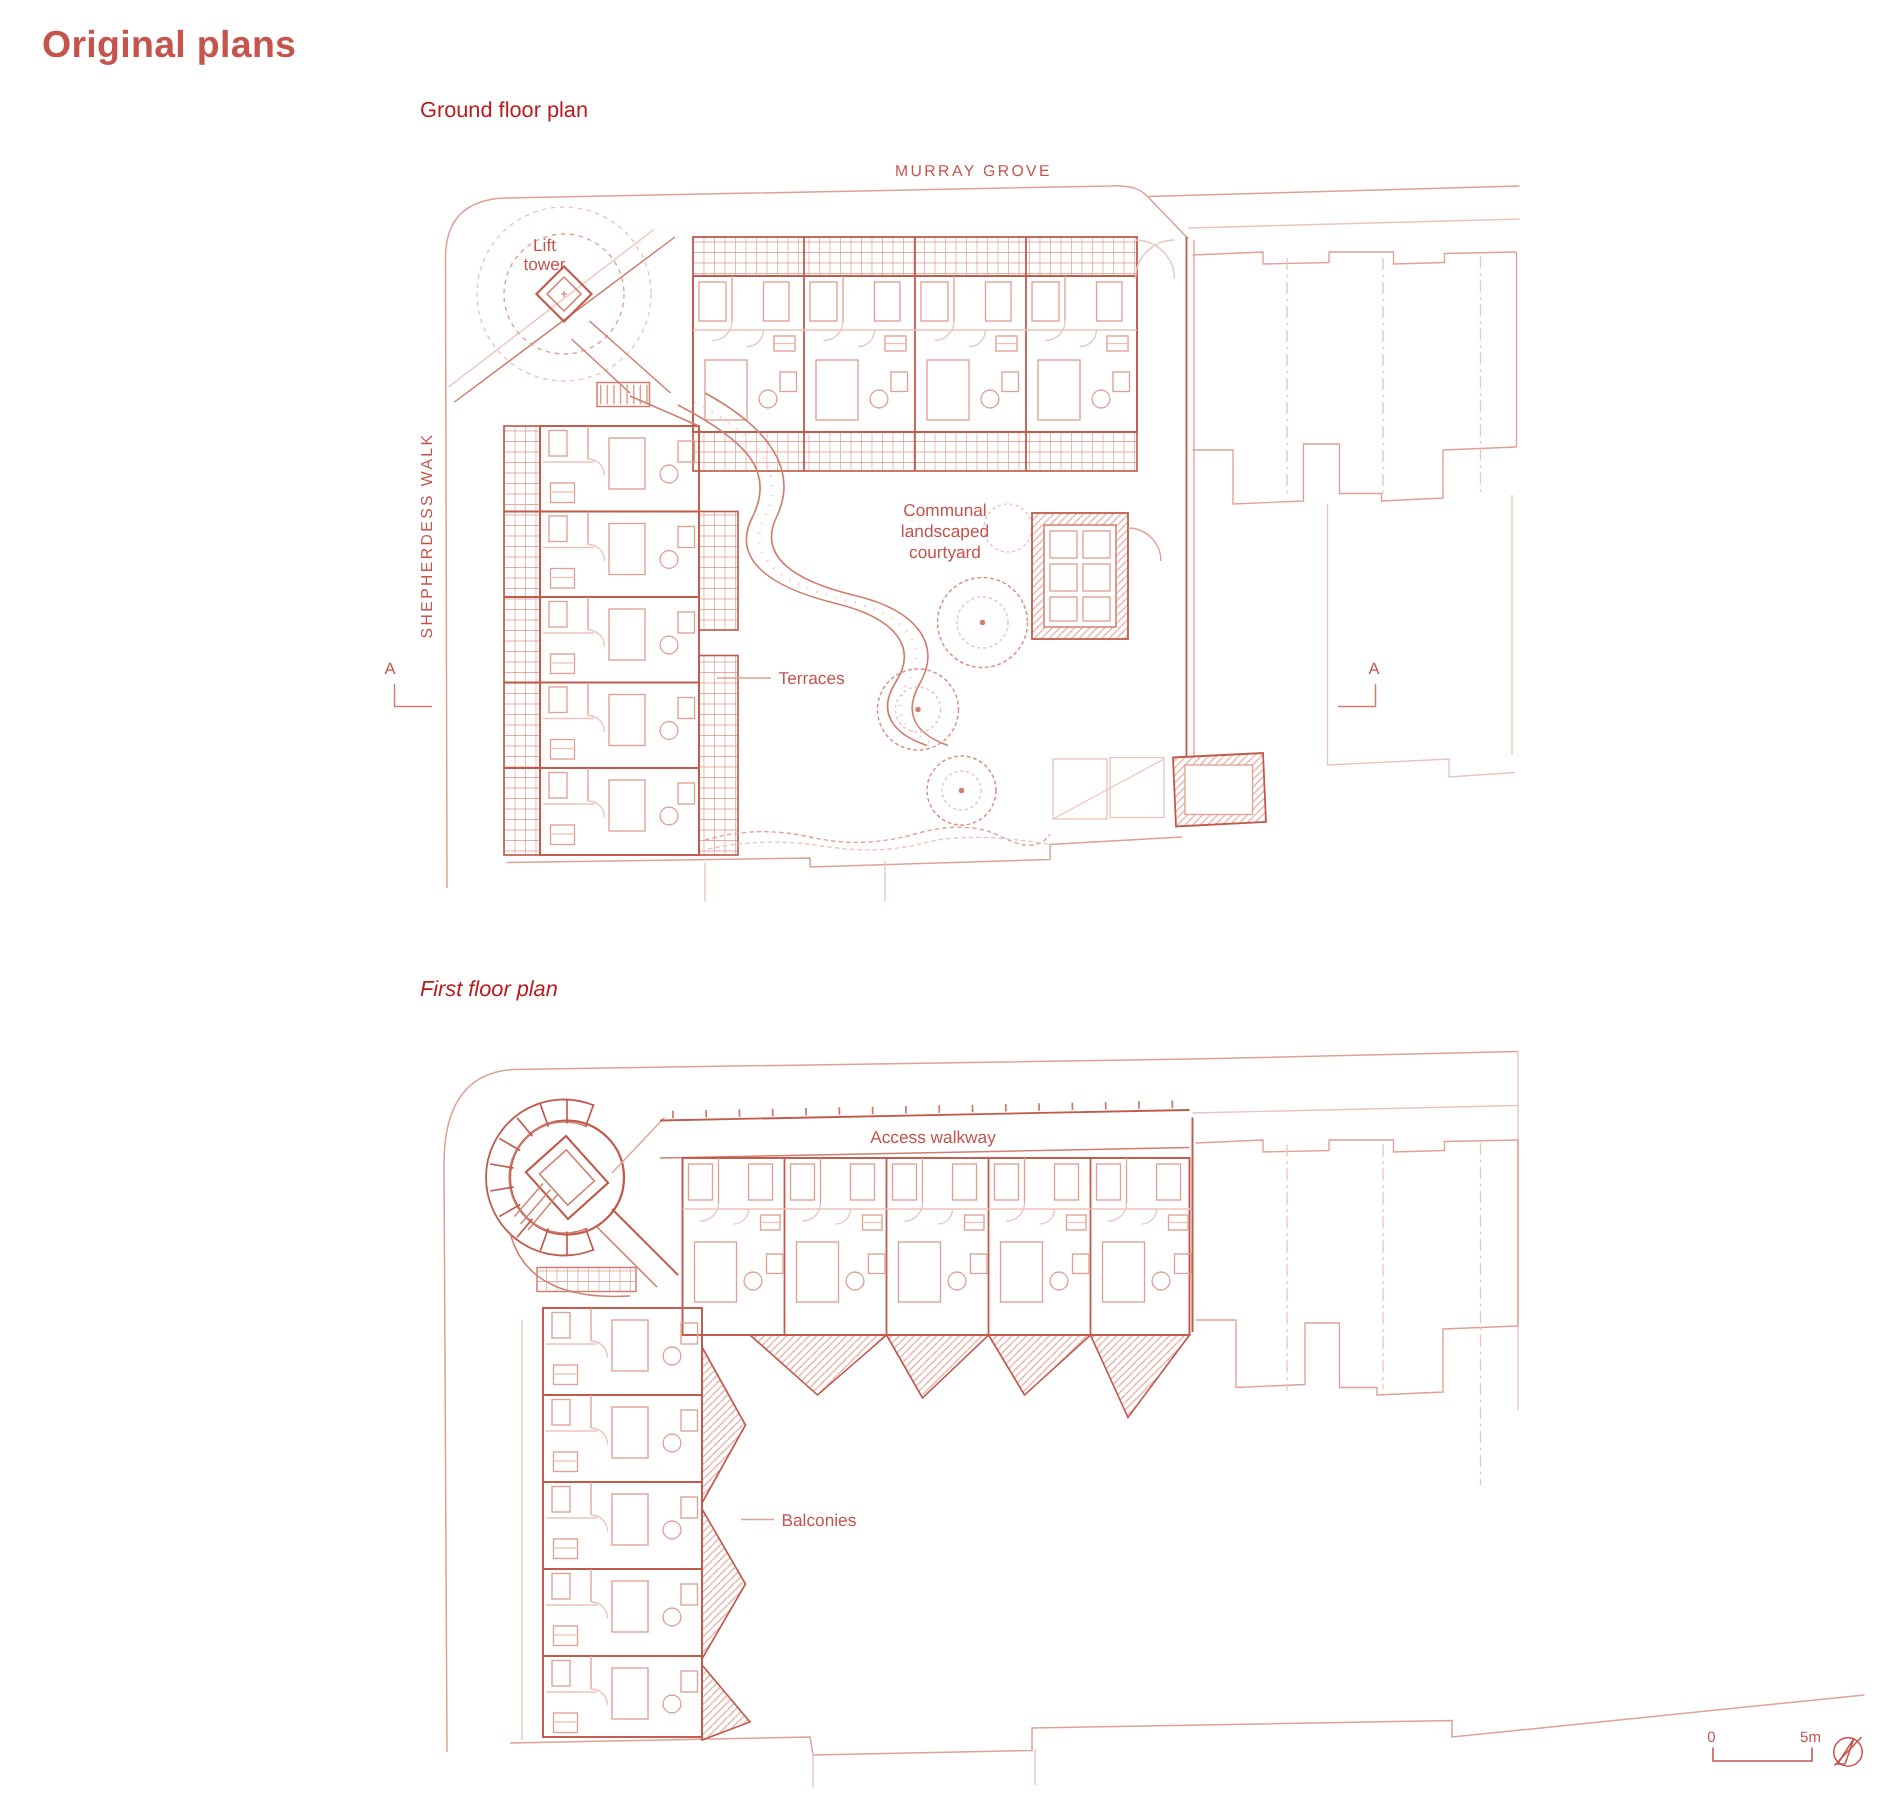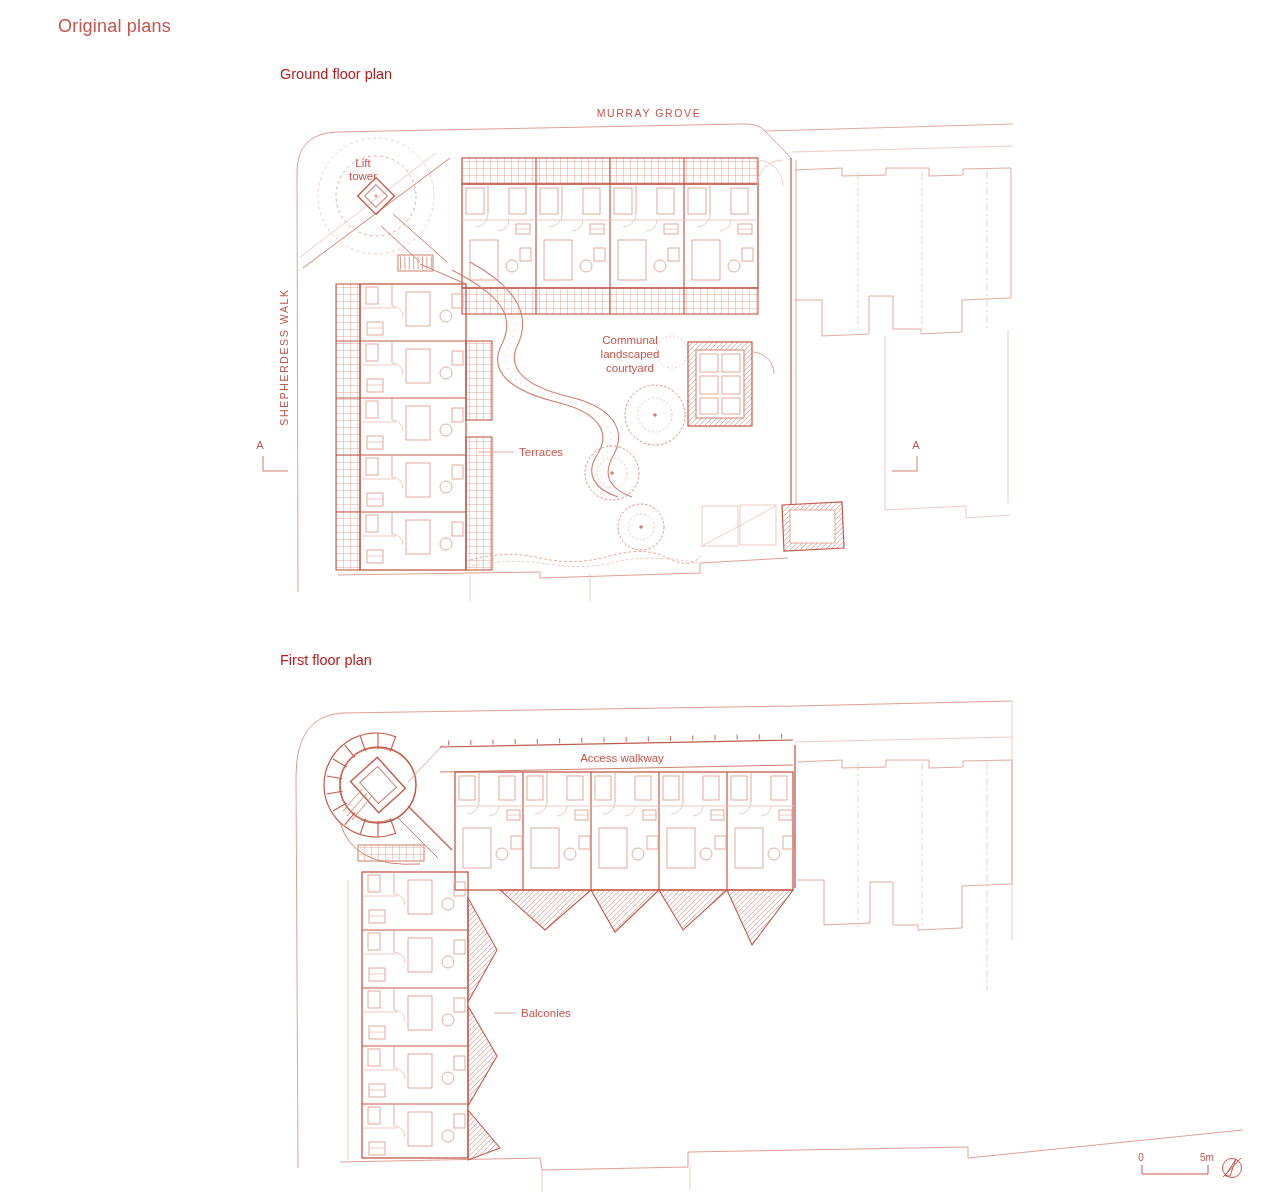--- a/index.html
+++ b/index.html
@@ -1,22 +1,22 @@
 <!DOCTYPE html>
 <html><head>
 <meta charset="utf-8">
 <style>
   html,body{margin:0;padding:0;background:#ffffff;}
   .canvas{position:relative;width:1268px;height:1200px;background:#ffffff;overflow:hidden;
           font-family:"Liberation Sans","DejaVu Sans",sans-serif;}
-  .page-title{position:absolute;left:28px;top:16px;font-size:18px;font-weight:400;
-              color:#c5544c;letter-spacing:.2px;margin-left:30px;}
+  .page-title{position:absolute;left:28px;top:16px;font-size:25px;font-weight:700;
+              color:#c5544c;letter-spacing:.2px;}
   .plan-label{position:absolute;font-size:14.5px;font-weight:500;color:#b91c1c;}
   .plan-label.ground{left:280px;top:66px;}
-  .plan-label.first{left:280px;top:652px;}
+  .plan-label.first{left:280px;top:652px;font-style:italic;}
   svg{position:absolute;overflow:visible;}
   svg text{font-family:"Liberation Sans","DejaVu Sans",sans-serif;fill:#c5544c;}
   .ann{font-size:11.5px;}
   .street{font-size:10.5px;letter-spacing:1.6px;}
   .sect{font-size:11px;}
   .scale-num{font-size:10px;}
 </style>
 </head>
 <body>
 

